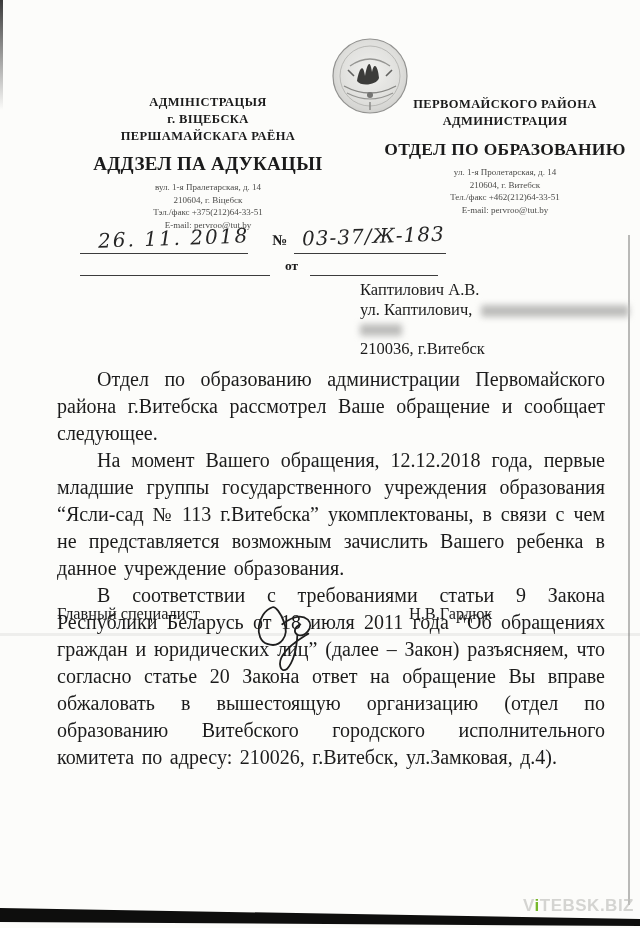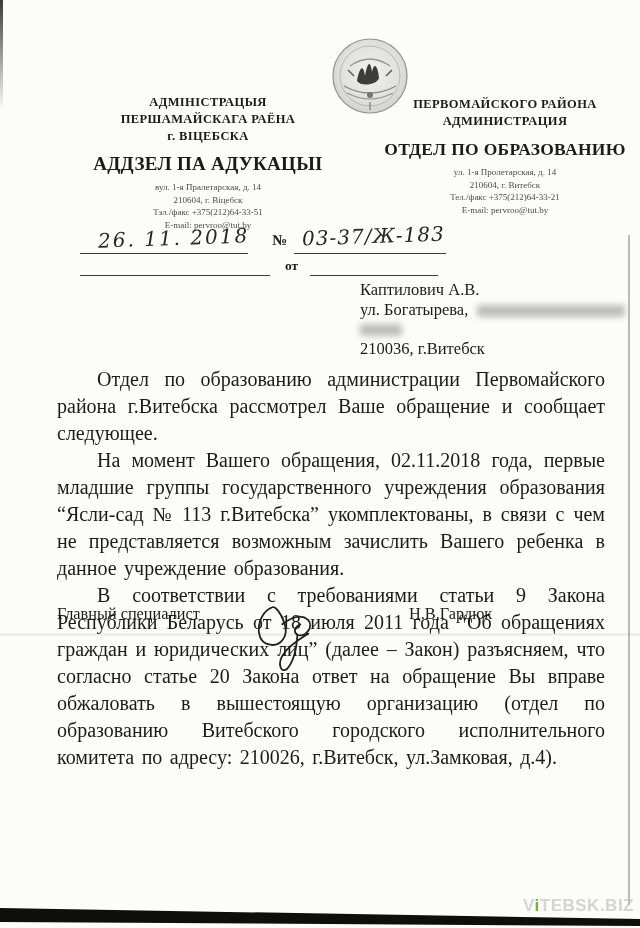--- a/index.html
+++ b/index.html
@@ -83,66 +83,66 @@
     <path d="M14,50 Q40,64 66,50" fill="none" stroke="#7d7d7a" stroke-width="1.4"></path>
     <path d="M17,57 Q40,69 63,57" fill="none" stroke="#8d8d8a" stroke-width="1.2"></path>
     <path d="M27,45 C29,33 33,26 35,40 C37,28 40,22 42,36 C44,25 48,30 49,42 C47,49 31,51 27,45 Z" fill="#2c2c2a"></path>
     <path d="M24,40 L18,34 M56,40 L62,34" stroke="#555553" stroke-width="1.6"></path>
     <circle cx="40" cy="59" r="3" fill="#6a6a68"></circle>
     <path d="M40,66 L40,74" stroke="#7d7d7a" stroke-width="1.4"></path>
   </svg>
 
   <div class="hdr-block hdr-left">
     <div class="org-line">АДМІНІСТРАЦЫЯ</div>
+    <div class="org-line">г. ВІЦЕБСКА</div>
     <div class="org-line">ПЕРШАМАЙСКАГА РАЁНА</div>
-    <div class="org-line">г. ВІЦЕБСКА</div>
     <div class="dept">АДДЗЕЛ ПА АДУКАЦЫІ</div>
     <div class="addr">
       <div>вул. 1-я Пралетарская, д. 14</div>
       <div>210604, г. Віцебск</div>
       <div>Тэл./факс +375(212)64-33-51</div>
       <div>E-mail: pervroo@tut.by</div>
     </div>
   </div>
 
   <div class="hdr-block hdr-right">
     <div class="org-line">ПЕРВОМАЙСКОГО РАЙОНА</div>
     <div class="org-line">АДМИНИСТРАЦИЯ</div>
     <div class="dept">ОТДЕЛ ПО ОБРАЗОВАНИЮ</div>
     <div class="addr">
       <div>ул. 1-я Пролетарская, д. 14</div>
       <div>210604, г. Витебск</div>
-      <div>Тел./факс +375(212)64-33-21</div>
+      <div>Тел./факс +462(212)64-33-51</div>
       <div>E-mail: pervroo@tut.by</div>
     </div>
   </div>
 
   <div class="refrow">
     <span class="hand date-hand">26. 11. 2018</span>
     <span class="uline ul-date"></span>
     <span class="no-label">№</span>
     <span class="hand num-hand">03-37/Ж-183</span>
     <span class="uline ul-num"></span>
   </div>
   <div class="refrow2">
     <span class="uline ul-a"></span>
     <span class="from-label">от</span>
     <span class="uline ul-b"></span>
   </div>
 
   <div class="addressee">
     <div>Каптилович А.В.</div>
-    <div><span>ул.  Богатырева,</span>&nbsp;&nbsp;<span class="redact" style="width:148px"></span></div>
+    <div><span>ул.  Каптилович,</span>&nbsp;&nbsp;<span class="redact" style="width:148px"></span></div>
     <div><span class="redact" style="width:42px"></span></div>
     <div>210036, г.Витебск</div>
   </div>
 
   <div class="body-text">
     <p>Отдел по образованию администрации Первомайского района г.Витебска  рассмотрел Ваше обращение и сообщает следующее.</p>
-    <p>На момент Вашего обращения, 02.11.2018 года, первые младшие группы государственного учреждения образования “Ясли-сад № 113 г.Витебска” укомплектованы, в связи с чем не представляется возможным зачислить Вашего ребенка в данное учреждение образования.</p>
+    <p>На момент Вашего обращения, 12.12.2018 года, первые младшие группы государственного учреждения образования “Ясли-сад № 113 г.Витебска” укомплектованы, в связи с чем не представляется возможным зачислить Вашего ребенка в данное учреждение образования.</p>
     <p>В соответствии с требованиями статьи 9 Закона Республики Беларусь от 18 июля 2011 года “Об обращениях граждан и юридических лиц” (далее – Закон) разъясняем, что согласно статье 20 Закона ответ на обращение Вы вправе обжаловать в вышестоящую организацию (отдел по образованию Витебского городского исполнительного комитета по адресу: 210026, г.Витебск, ул.Замковая, д.4).</p>
   </div>
 
   <div class="signoff">
     <span class="sig-pos">Главный специалист</span>
     <svg class="autograph" viewBox="0 0 100 80">
       <g fill="none" stroke="#1f1f1f" stroke-width="1.8" stroke-linecap="round">
         <path d="M30,14 C14,18 8,44 21,50 C34,56 44,44 40,30 C38,21 33,13 30,14 Z"></path>
         <path d="M38,32 C48,26 58,24 64,30 C70,38 59,48 52,44 C48,41 50,36 56,34"></path>
         <path d="M52,44 C50,56 46,70 38,77 C31,81 29,70 36,62 C43,53 55,48 63,44"></path>

